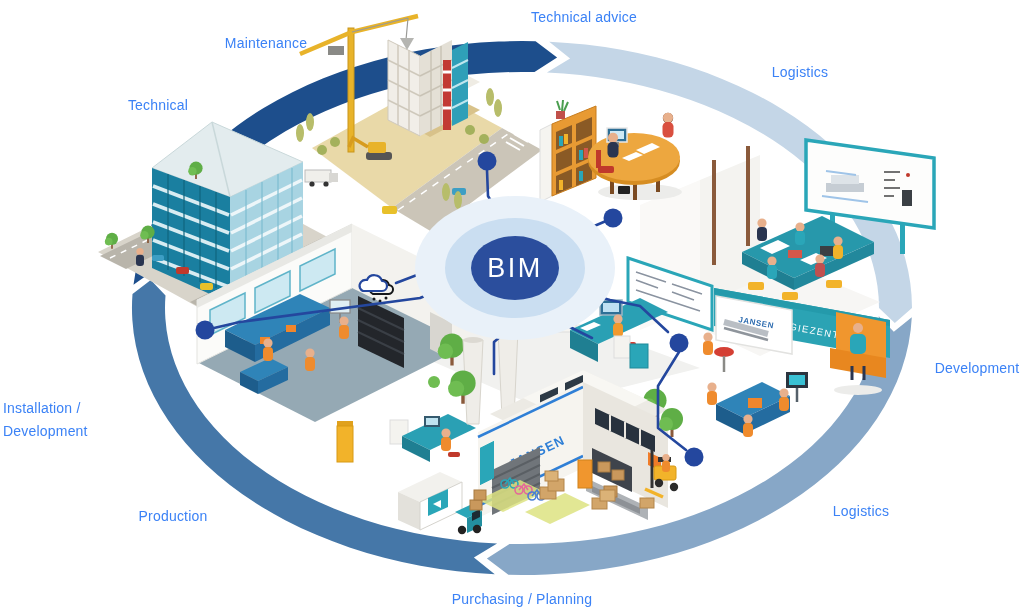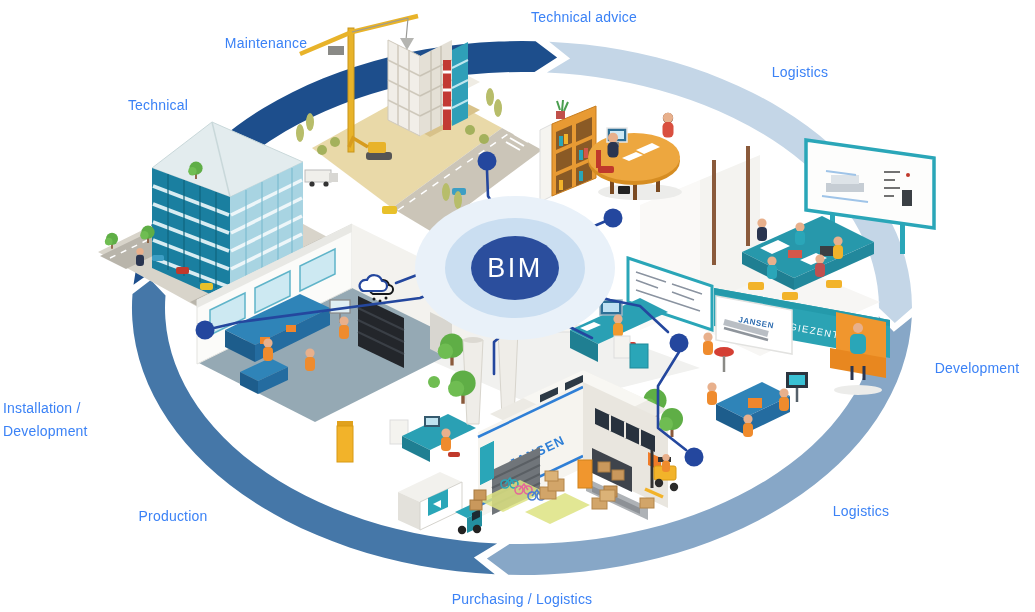--- a/index.html
+++ b/index.html
@@ -380,21 +380,21 @@
     <ellipse cx="515" cy="268" rx="70" ry="50" fill="#cadef1"></ellipse>
     <ellipse cx="515" cy="268" rx="44" ry="32" fill="#2b4e9d"></ellipse>
     <text x="515" y="277" text-anchor="middle" font-size="27" letter-spacing="2.5" fill="#ffffff">BIM</text>
   </g>
 </svg>
 
 <div class="stage-label center" style="left:584px;top:6px"><span>Technical advice</span></div>
 <div class="stage-label center" style="left:800px;top:61px"><span>Logistics</span></div>
 <div class="stage-label center" style="left:977px;top:357px"><span>Development</span></div>
 <div class="stage-label center" style="left:861px;top:500px"><span>Logistics</span></div>
-<div class="stage-label center" style="left:522px;top:588px"><span>Purchasing / Logistics</span></div>
+<div class="stage-label center" style="left:522px;top:588px"><span>Purchasing / Planning</span></div>
 <div class="stage-label center" style="left:173px;top:505px"><span>Production</span></div>
 <div class="stage-label" style="left:3px;top:351px">
   <span>Installation /</span><span>Development</span>
 </div>
 <div class="stage-label center" style="left:158px;top:94px"><span>Technical</span></div>
 <div class="stage-label center" style="left:266px;top:32px"><span>Maintenance</span></div>
 
 </div>
 
 </body></html>

